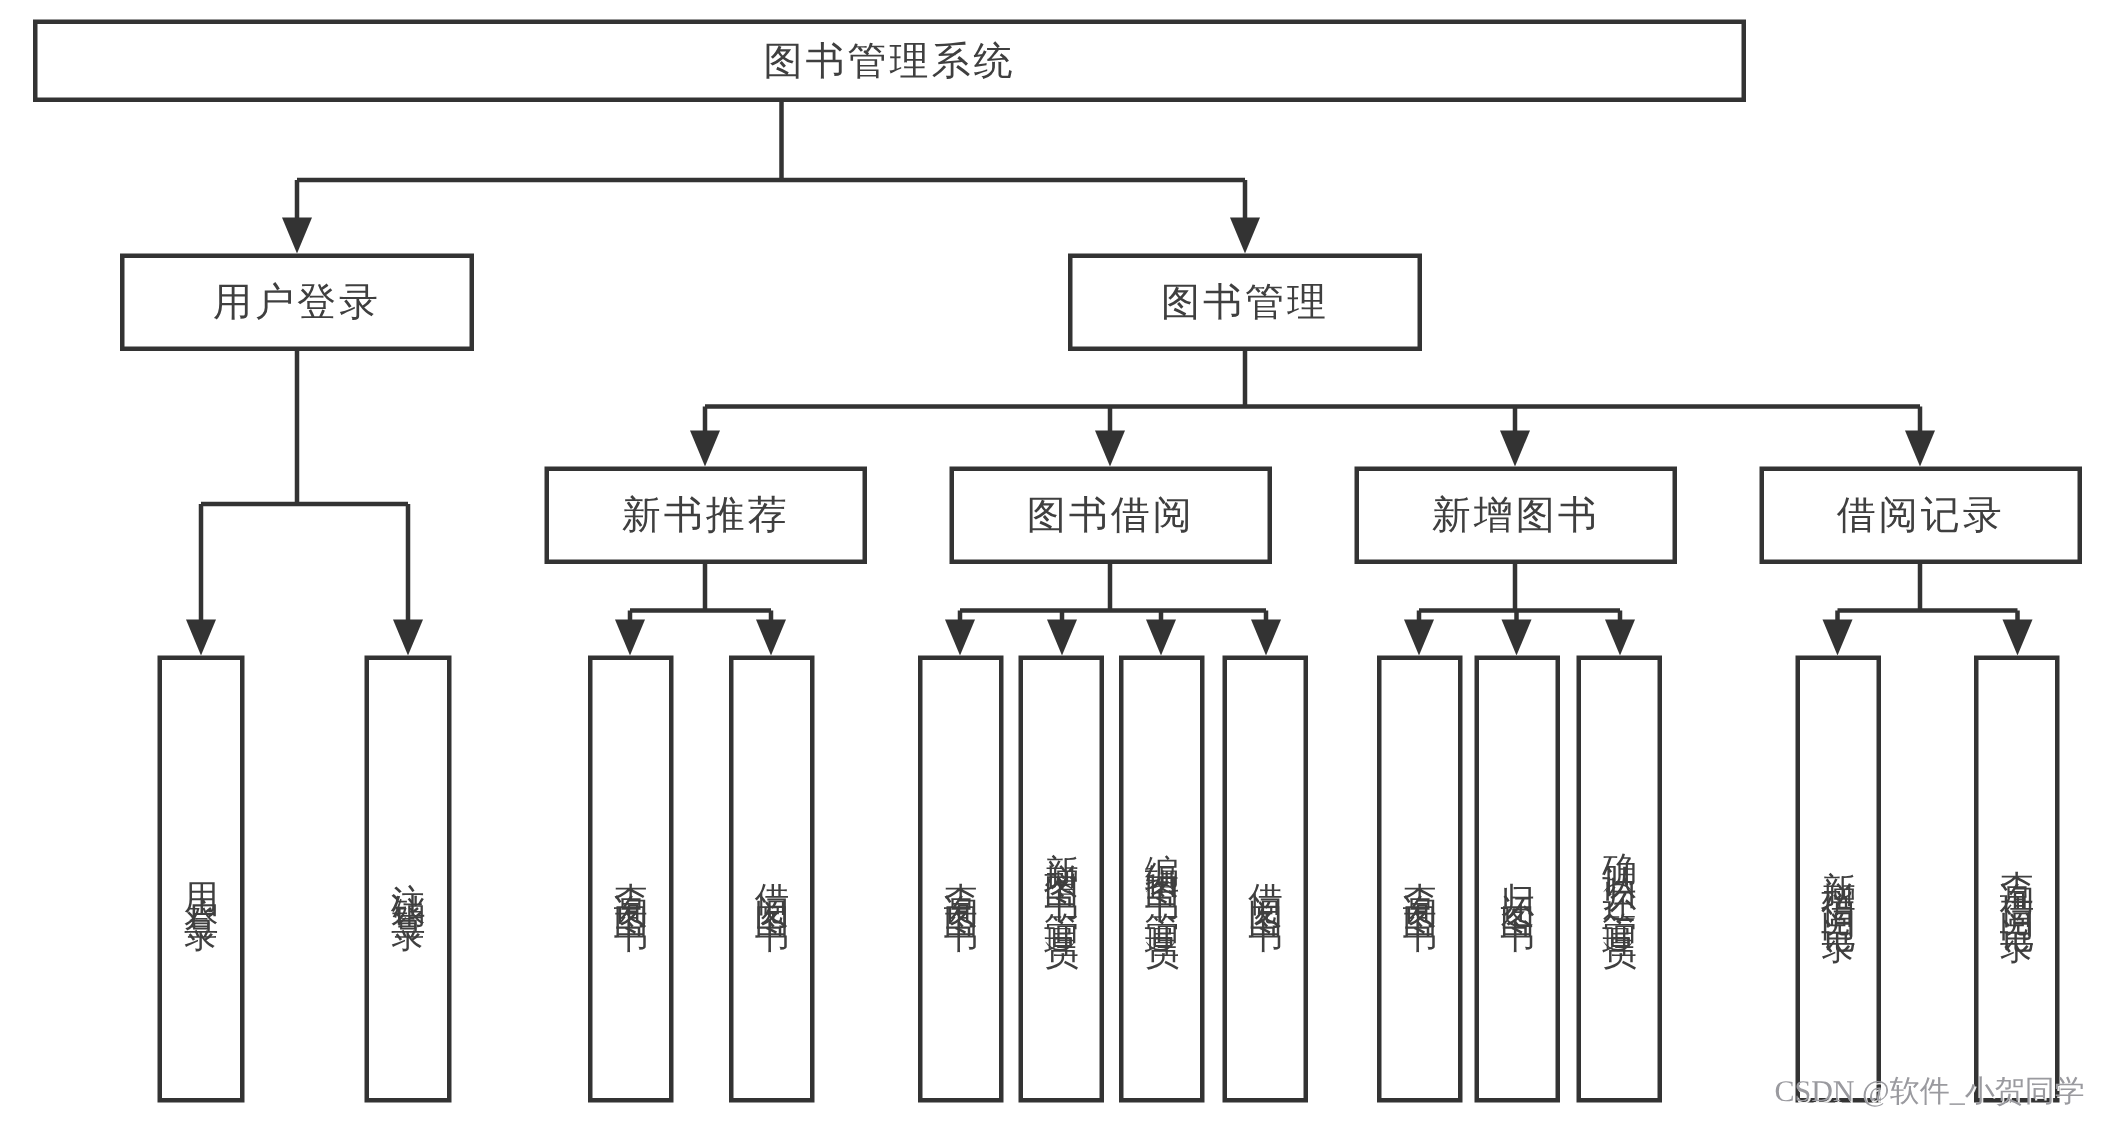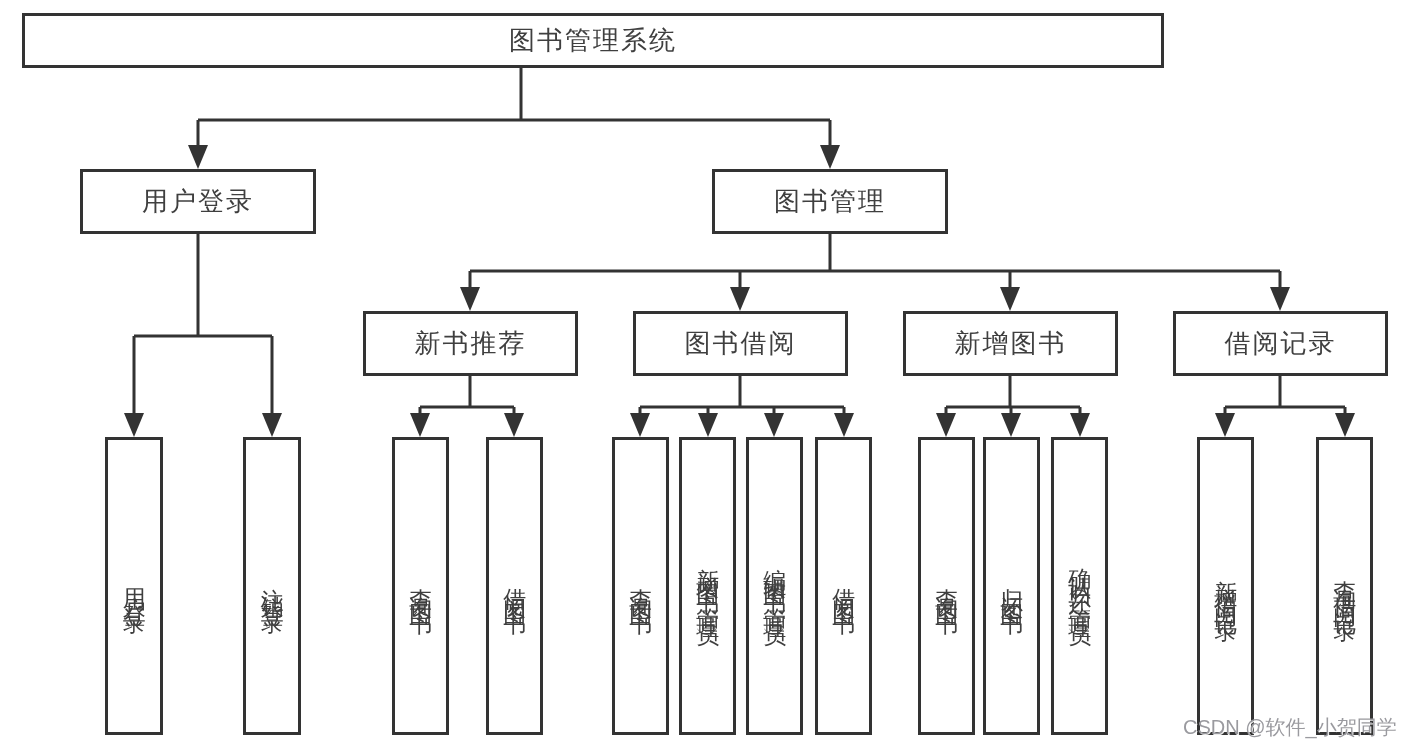--- a/index.html
+++ b/index.html
@@ -53,20 +53,21 @@
     line-height:1.1;
   }
   .watermark{
     position:absolute;
     left:1183px;top:714px;
     z-index:3;
     font-size:20px;
     color:var(--color-watermark);
     text-shadow:1px 1px 0 rgba(255,255,255,0.9);
     white-space:nowrap;
+    font-family:Liberation Serif, serif;
   }
 </style>
 </head>
 <body>
 
 <div class="stage">
 
   <svg class="connectors" width="1405" height="747" viewBox="0 0 1405 747">
     <g>
 

